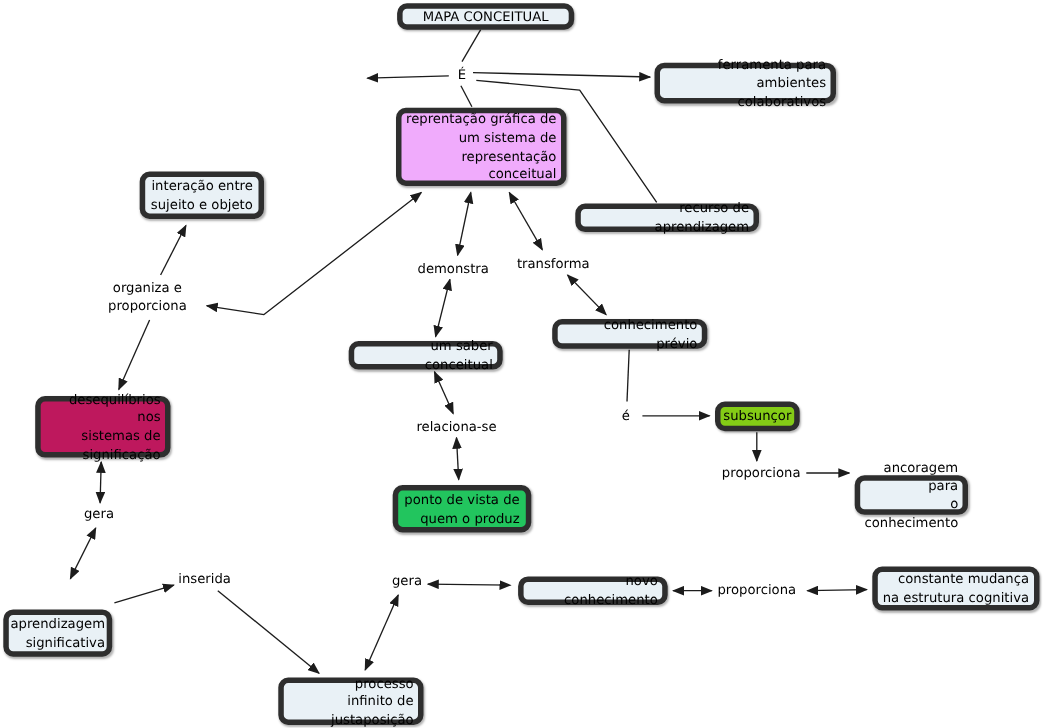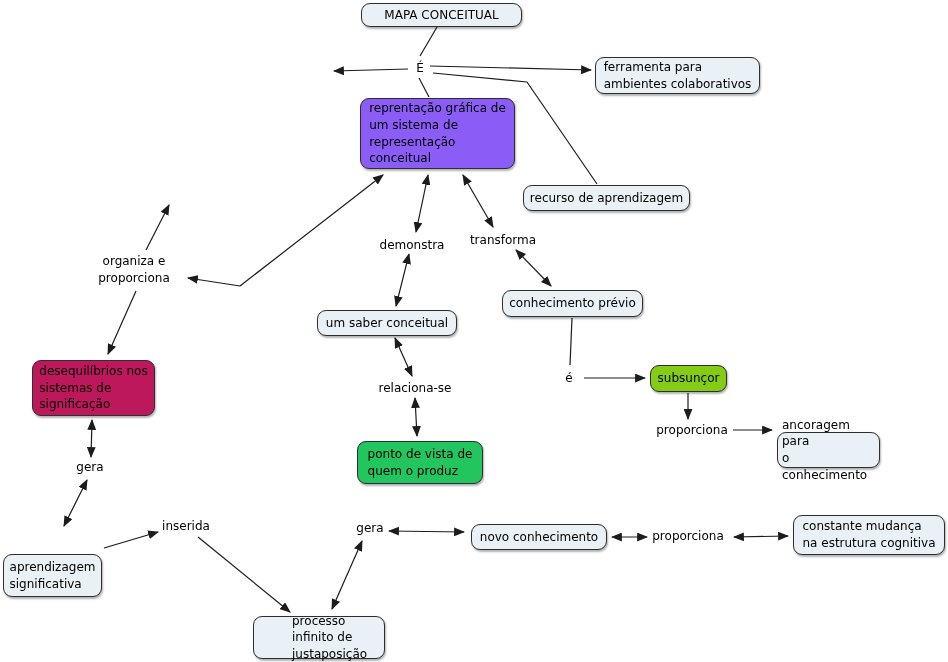--- a/index.html
+++ b/index.html
@@ -25,27 +25,27 @@
   .edge {
     fill: none;
     stroke: #1c1c1c;
     stroke-width: 1.2;
     stroke-linejoin: round;
   }
   .node {
     position: absolute;
     box-sizing: border-box;
     background: #e9f1f6;
-    border: 1px solid #22c55e;
+    border: 5px solid #22c55e;
     border-radius: 9px;
     box-shadow: 1px 1.5px 2px rgba(0,0,0,0.30);
     display: flex;
     align-items: center;
     justify-content: center;
-    text-align: left;
+    text-align: right;
     white-space: pre-line;
     font-size: 12px;
     line-height: 1.38;
     color: #000000;
     padding: 1px 4px;
     cursor: default;
   }
   .link-label {
     position: absolute;
     transform: translate(-50%, -50%);
@@ -95,25 +95,27 @@
       <polyline points="104,548 158,532" class="edge" marker-end="url(#arrow-e)"></polyline>
       <polyline points="198,537 290,612" class="edge" marker-end="url(#arrow-e)"></polyline>
       <polyline points="332,609 362,541" class="edge" marker-end="url(#arrow-e)" marker-start="url(#arrow-s)"></polyline>
       <polyline points="389,531 464,532" class="edge" marker-end="url(#arrow-e)" marker-start="url(#arrow-s)"></polyline>
       <polyline points="612,537 647,537" class="edge" marker-end="url(#arrow-e)" marker-start="url(#arrow-s)"></polyline>
       <polyline points="734,537 788,536" class="edge" marker-end="url(#arrow-e)" marker-start="url(#arrow-s)"></polyline>
     </svg>
 <div class="node" style="left: 361px; top: 3px; width: 161px; height: 24px; background: rgb(233, 241, 246); border-color: rgb(46, 46, 46); color: rgb(0, 0, 0);">MAPA CONCEITUAL</div>
     <div class="node" style="left: 595px; top: 57px; width: 165px; height: 37px; background: rgb(233, 241, 246); border-color: rgb(46, 46, 46); color: rgb(0, 0, 0);">ferramenta para
 ambientes colaborativos</div>
-    <div class="node" style="left: 360px; top: 98px; width: 155px; height: 71px; background: #8b5cf6; border-color: rgb(46, 46, 46); color: rgb(0, 0, 0);">reprentação gráfica de
+    <div class="node" style="left: 360px; top: 98px; width: 155px; height: 71px; background: #f0abfc; border-color: rgb(46, 46, 46); color: rgb(0, 0, 0);">reprentação gráfica de
 um sistema de
 representação
 conceitual</div>
     <div class="node" style="left: 523px; top: 185px; width: 167px; height: 26px; background: rgb(233, 241, 246); border-color: rgb(46, 46, 46); color: rgb(0, 0, 0);">recurso de aprendizagem</div>
+    <div class="node" style="left: 127px; top: 156px; width: 113px; height: 43px; background: rgb(233, 241, 246); border-color: rgb(46, 46, 46); color: rgb(0, 0, 0);">interação entre
+sujeito e objeto</div>
     <div class="node" style="left: 502px; top: 290px; width: 141px; height: 27px; background: rgb(233, 241, 246); border-color: rgb(46, 46, 46); color: rgb(0, 0, 0);">conhecimento prévio</div>
     <div class="node" style="left: 317px; top: 310px; width: 140px; height: 26px; background: rgb(233, 241, 246); border-color: rgb(46, 46, 46); color: rgb(0, 0, 0);">um saber conceitual</div>
     <div class="node" style="left: 357px; top: 441px; width: 126px; height: 43px; background: #22c55e; border-color: rgb(46, 46, 46); color: rgb(0, 0, 0);">ponto de vista de
 quem o produz</div>
     <div class="node" style="left: 32px; top: 360px; width: 123px; height: 56px; background: #be185d; border-color: rgb(46, 46, 46); color: rgb(0, 0, 0);">desequilíbrios nos
 sistemas de
 significação</div>
     <div class="node" style="left: 3px; top: 534px; width: 99px; height: 43px; background: rgb(233, 241, 246); border-color: rgb(46, 46, 46); color: rgb(0, 0, 0); margin-top: 20px;">aprendizagem
 significativa</div>
     <div class="node" style="left: 650px; top: 365px; width: 77px; height: 27px; background: #84cc16; border-color: rgb(46, 46, 46); color: rgb(0, 0, 0);">subsunçor</div>

